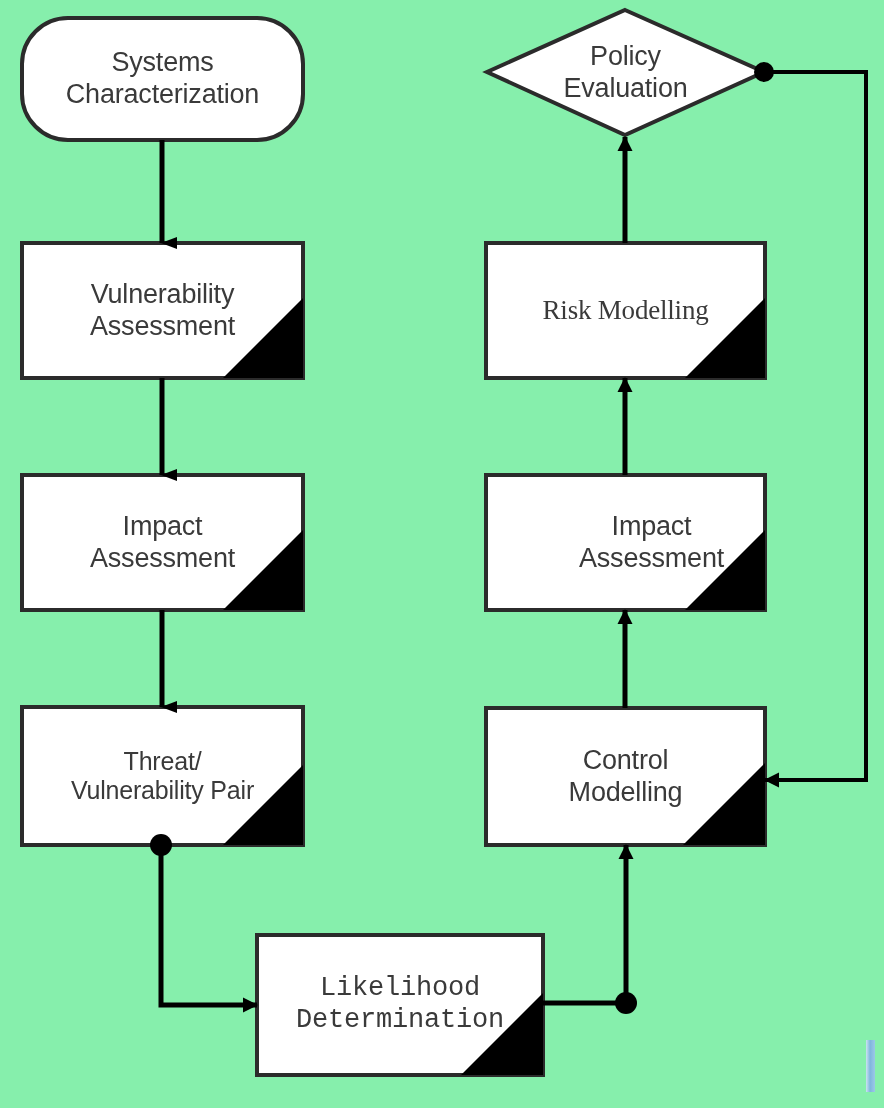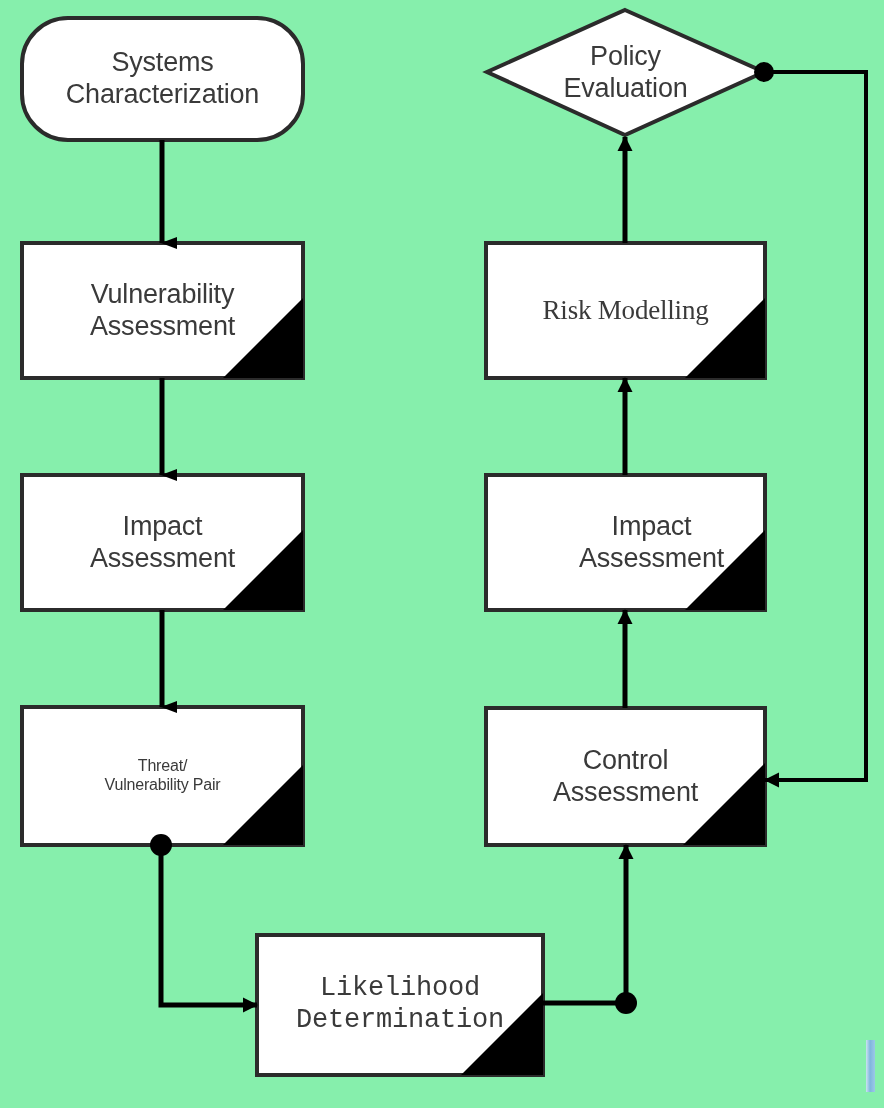--- a/index.html
+++ b/index.html
@@ -32,21 +32,21 @@
     color: #3a3a3a;
     font-family: "Liberation Sans", sans-serif;
     font-size: 27px;
     line-height: 1.18;
     letter-spacing: -0.2px;
     font-weight: 400;
     pointer-events: none;
     white-space: pre-line;
   }
   .node-label.small {
-    font-size: 16px;
+    font-size: 25px;
     text-align: center;
   }
   .blue-bar {
     position: absolute;
     background: linear-gradient(to right, #cfe2f5 0%, #7fb2e0 45%, #9cc6ea 100%);
     opacity: 0.95;
   }
 </style>
 </head>
 <body>
@@ -138,21 +138,21 @@
   <div class="node-label" style="left:22px; top:475px; width:281px; height:135px;">Impact
 Assessment</div>
 
   <div class="node-label small" style="left:22px; top:707px; width:281px; height:138px;">Threat/
 Vulnerability Pair</div>
 
   <div class="node-label" style="left:257px; top:935px; width:286px; height:140px;font-family:Liberation Mono, monospace;">Likelihood
 Determination</div>
 
   <div class="node-label" style="left:486px; top:708px; width:279px; height:137px;">Control
-Assessment</div>
+Modelling</div>
 
   <div class="node-label" style="left:512px; top:475px; width:279px; height:135px;">Impact
 Assessment</div>
 
   <div class="node-label" style="left:486px; top:243px; width:279px; height:135px;font-family:Liberation Serif, serif;">Risk Modelling</div>
 
   <div class="node-label" style="left:487px; top:10px; width:277px; height:125px;">Policy
 Evaluation</div>
 
   <div class="blue-bar" style="left:866px; top:1040px; width:9px; height:52px;"></div>

